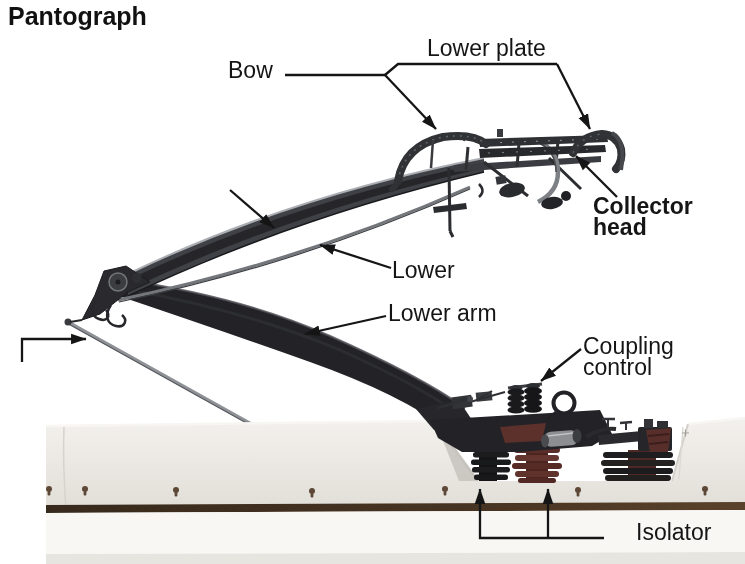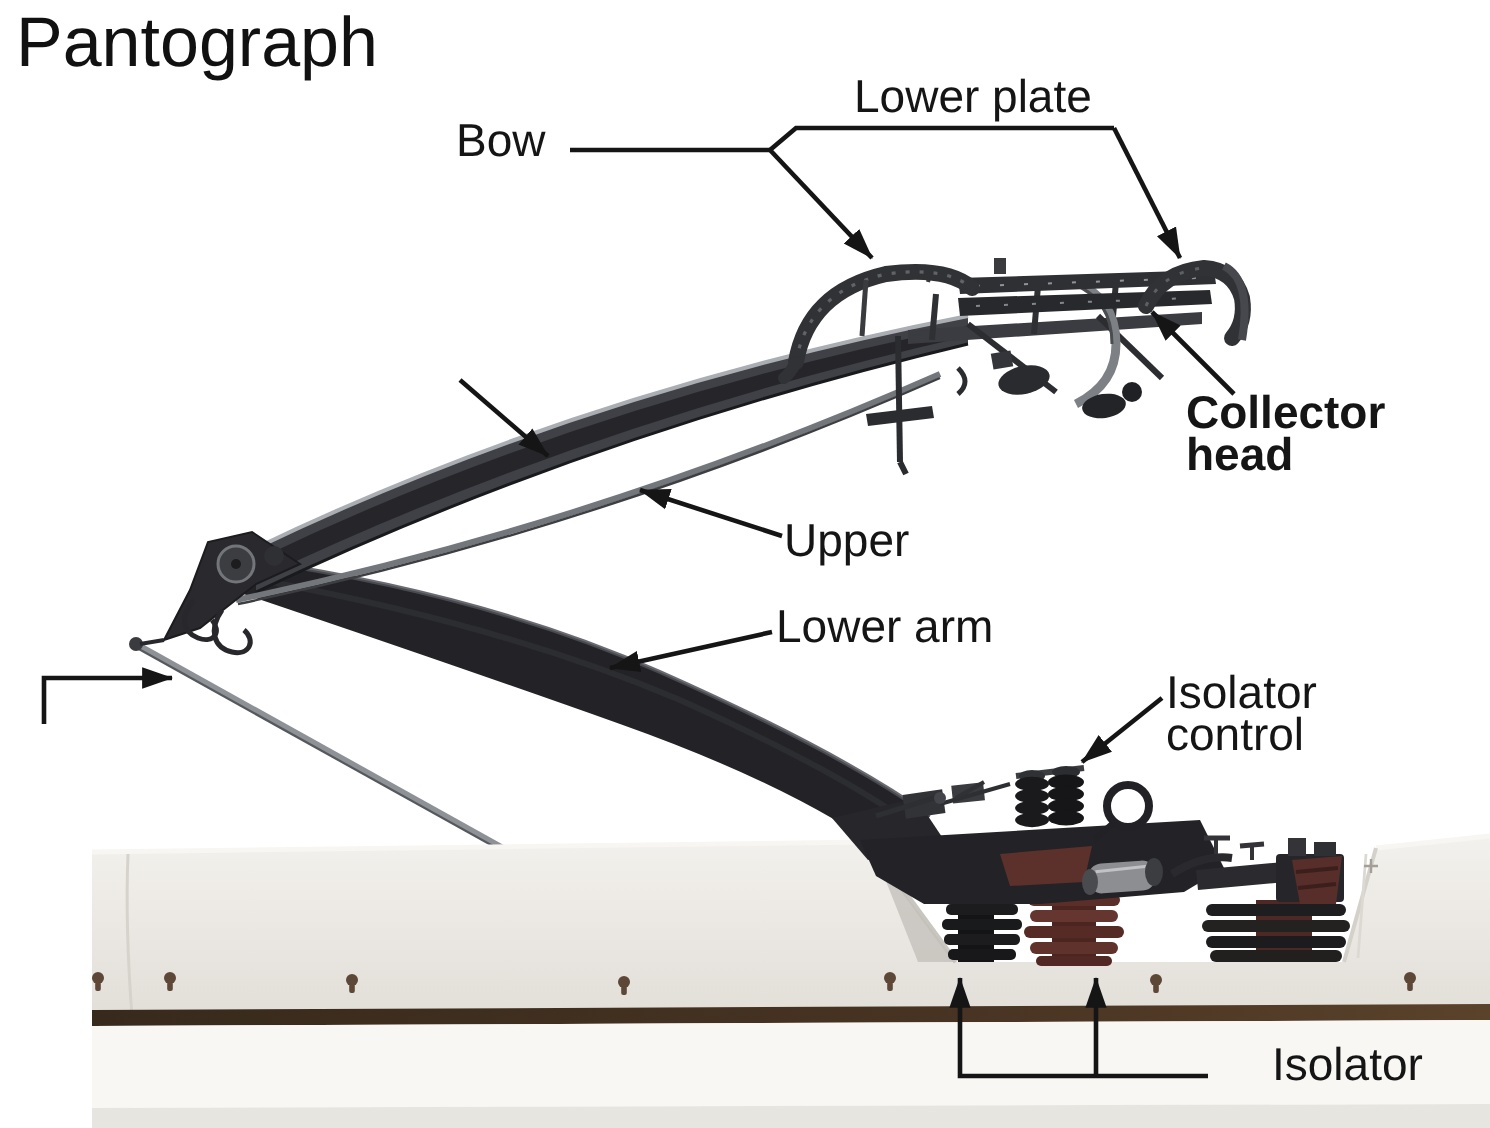--- a/index.html
+++ b/index.html
@@ -3,21 +3,21 @@
 <meta charset="utf-8">
 <style>
   html,body{margin:0;padding:0;background:#ffffff;}
   .stage{
     position:relative;width:745px;height:564px;background:#ffffff;overflow:hidden;
     font-family:"Liberation Sans", sans-serif;
   }
   .stage svg{position:absolute;left:0;top:0;}
   .title{
     position:absolute;left:8px;top:2px;margin:0;
-    font-size:35px;font-weight:normal;color:#111;letter-spacing:0px;
+    font-size:25px;font-weight:bold;color:#111;letter-spacing:0px;
   }
   .lbl{
     position:absolute;font-size:23px;line-height:21px;color:#151515;white-space:normal;
   }
   .lbl-bow{left:228px;top:60px;}
   .lbl-slide-plate{left:427px;top:38px;}
   .lbl-upper-arm{left:106px;top:165px;}
   .lbl-guide{left:392px;top:260px;}
   .lbl-lower-arm{left:388px;top:303px;}
   .lbl-coupling-rod{left:16px;top:365px;width:110px;}
@@ -253,18 +253,18 @@
       <path d="M581,349 L541,381" marker-end="url(#ah)"></path>
       <path d="M617,197 L576,156" marker-end="url(#ah)"></path>
       <path d="M604,538 L480,538 L480,489" marker-end="url(#ah)"></path>
       <path d="M548,538 L548,489" marker-end="url(#ah)"></path>
     </g>
   </svg>
 
   <h1 class="title">Pantograph</h1>
   <div class="lbl lbl-bow">Bow</div>
   <div class="lbl lbl-slide-plate">Lower plate</div>
-  <div class="lbl lbl-guide">Upper</div>
+  <div class="lbl lbl-guide">Lower</div>
   <div class="lbl lbl-lower-arm">Lower arm</div>
-  <div class="lbl lbl-lifting-control">Isolator control</div>
+  <div class="lbl lbl-lifting-control">Coupling control</div>
   <div class="lbl lbl-collector-head">Collector head</div>
   <div class="lbl lbl-isolator">Isolator</div>
 </div>
 
 </body></html>

